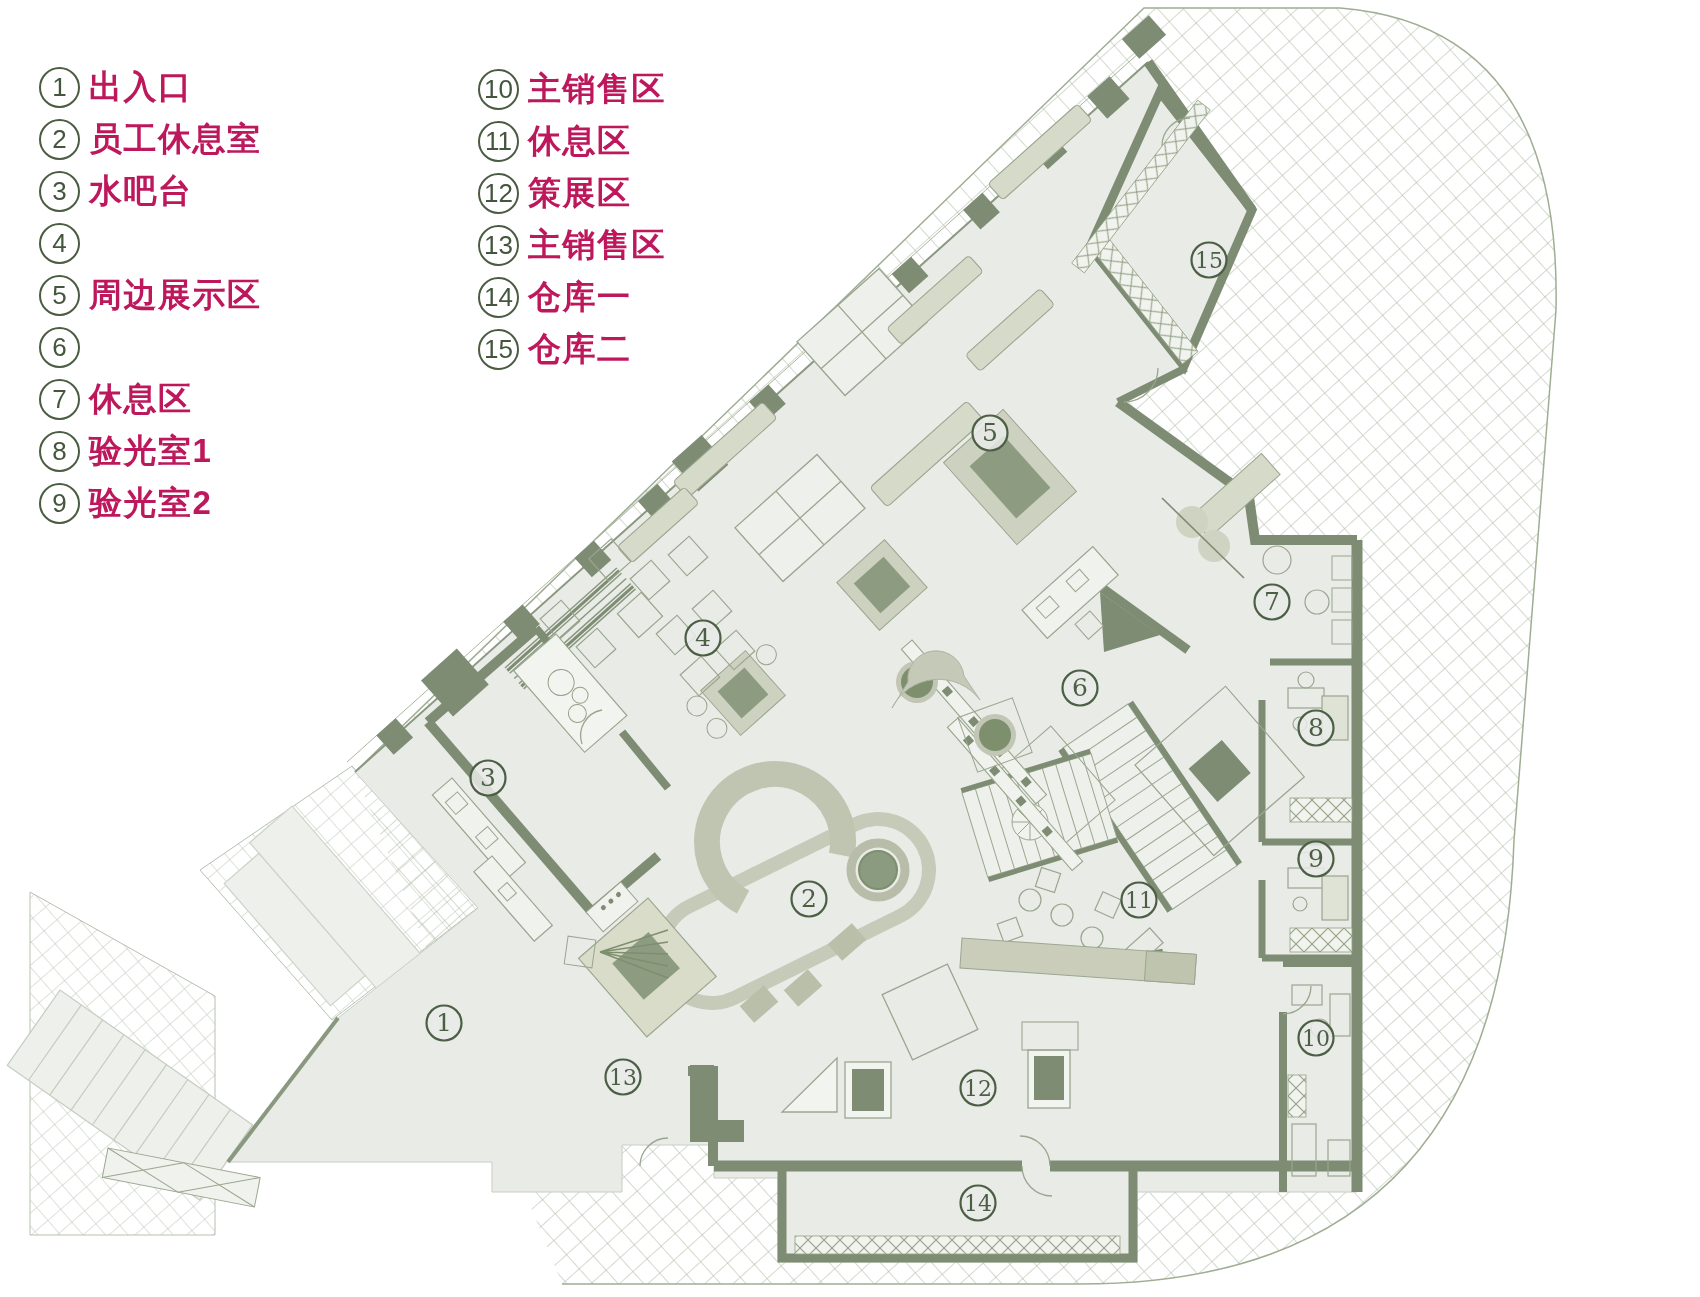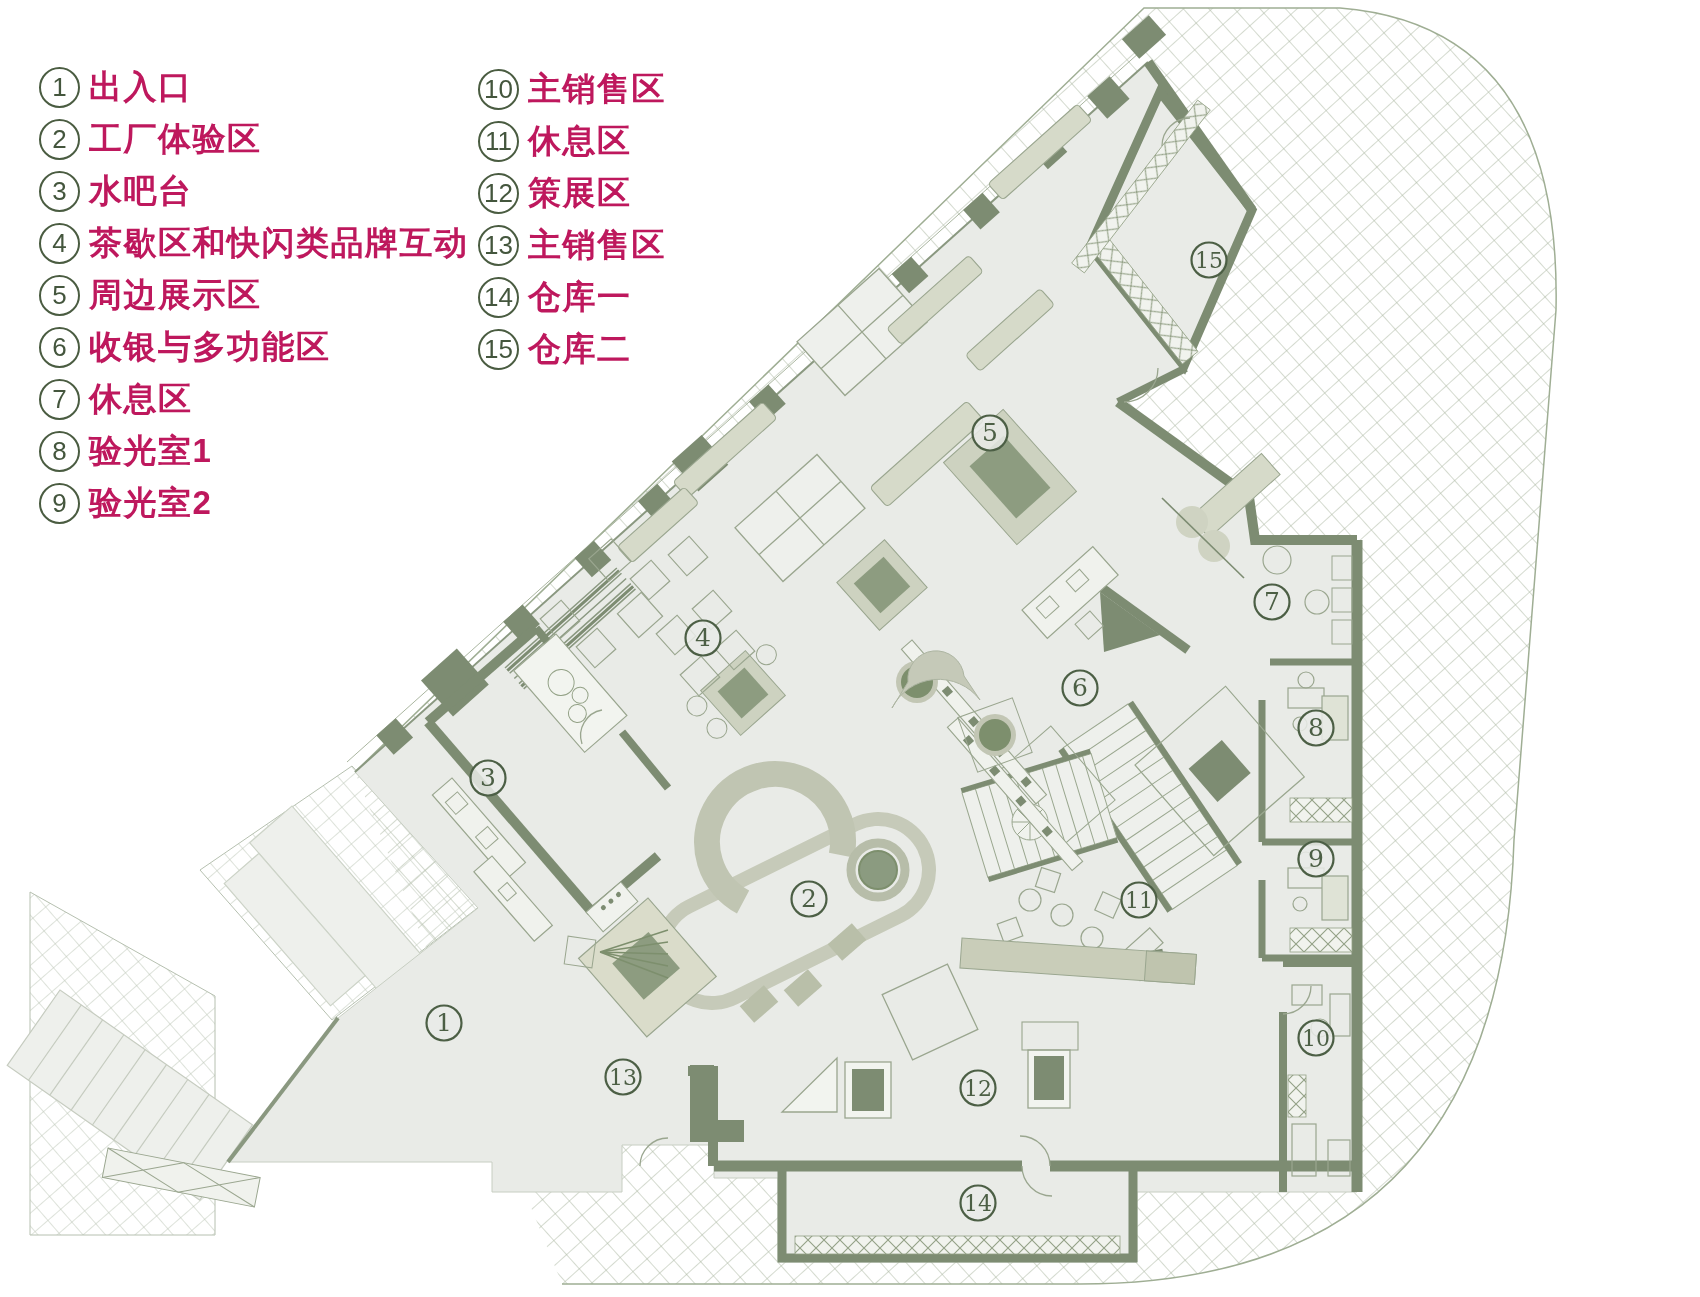--- a/index.html
+++ b/index.html
@@ -408,37 +408,35 @@
   </svg>
 
   <div id="legend">
     <div id="col-left" class="lcol">
       <div class="lrow">
           <span class="lnum">1</span>
           <span class="ltext">出入口</span>
         </div>
       <div class="lrow">
           <span class="lnum">2</span>
-          <span class="ltext">工厂体验区</span>
+          <span class="ltext">员工休息室</span>
         </div>
       <div class="lrow">
           <span class="lnum">3</span>
           <span class="ltext">水吧台</span>
         </div>
       <div class="lrow">
           <span class="lnum">4</span>
-          <span class="ltext">茶歇区和快闪类品牌互动</span>
         </div>
       <div class="lrow">
           <span class="lnum">5</span>
           <span class="ltext">周边展示区</span>
         </div>
       <div class="lrow">
           <span class="lnum">6</span>
-          <span class="ltext">收银与多功能区</span>
         </div>
       <div class="lrow">
           <span class="lnum">7</span>
           <span class="ltext">休息区</span>
         </div>
       <div class="lrow">
           <span class="lnum">8</span>
           <span class="ltext">验光室1</span>
         </div>
       <div class="lrow">

